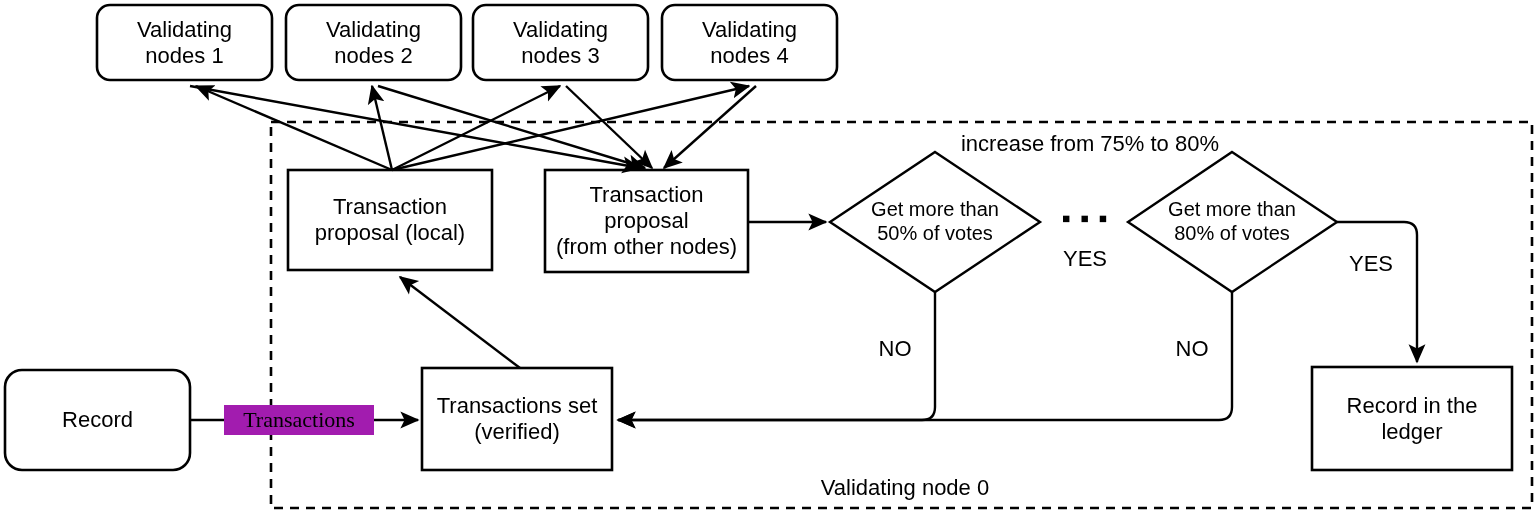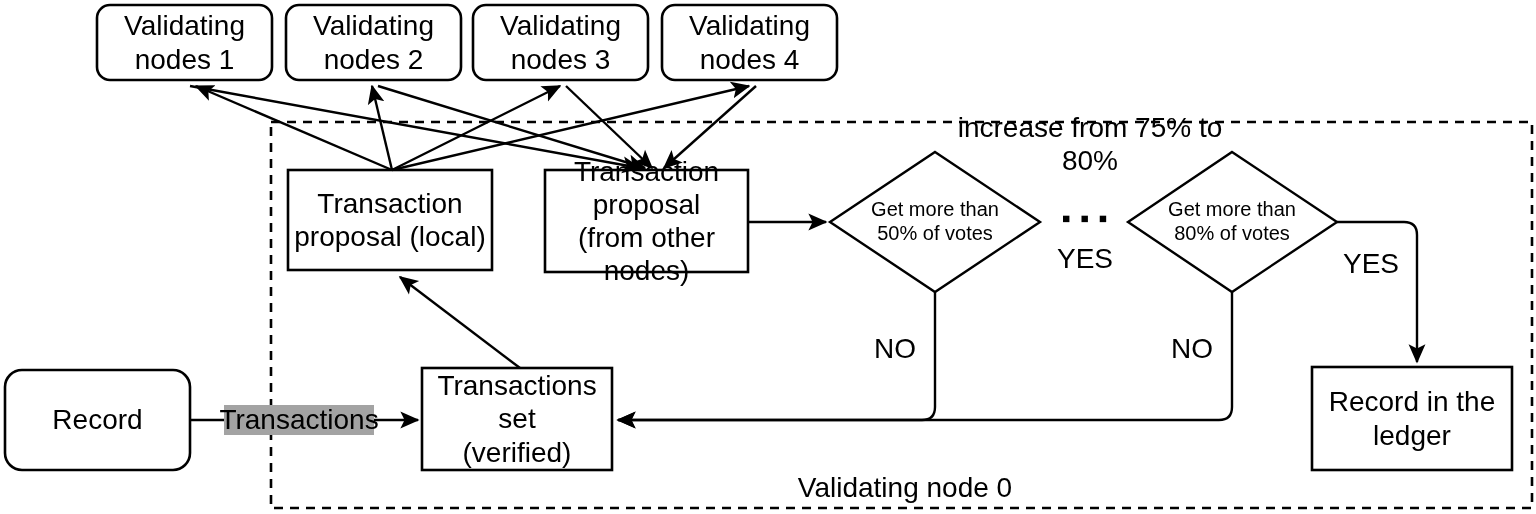--- a/index.html
+++ b/index.html
@@ -26,21 +26,21 @@
     position: absolute;
     display: flex;
     align-items: center;
     justify-content: center;
     text-align: center;
     color: #000000;
     line-height: 1.18;
     white-space: pre-line;
     pointer-events: none;
   }
-  .lbl-20 { font-size: 28px; }
+  .lbl-20 { font-size: 22px; }
   .lbl-19 { font-size: 20px; }
 </style>
 </head>
 <body>
 
 <div id="canvas">
 
   <svg class="layer" viewBox="0 0 1536 514">
     <defs>
       <marker id="ah" viewBox="0 0 10 10" refX="9.2" refY="5" markerWidth="8" markerHeight="8" orient="auto-start-reverse">
@@ -118,21 +118,21 @@
 
   <div class="node-label lbl-20" style="left:422px;top:368px;width:190px;height:102px;">Transactions set
 (verified)</div>
 
   <div class="node-label lbl-19" style="left:835px;top:190px;width:200px;height:64px;">Get more than
 50% of votes</div>
 
   <div class="node-label lbl-19" style="left:1132px;top:190px;width:200px;height:64px;">Get more than
 80% of votes</div>
 
-  <div class="node-label lbl-20" style="left:224px;top:405px;width:150px;height:30px;background:#a3a3a3;">Transactions</div>
+  <div class="node-label lbl-20" style="left:224px;top:405px;width:150px;height:30px;background:#a21caf;font-family:Liberation Serif, serif;">Transactions</div>
 
   <div class="node-label lbl-20" style="left:930px;top:130px;width:320px;height:28px;">increase from 75% to 80%</div>
 
   <div class="node-label" style="left:1045px;top:204px;width:80px;height:28px;font-size:26px;letter-spacing:1px;">▪ ▪ ▪</div>
 
   <div class="node-label lbl-20" style="left:1045px;top:245px;width:80px;height:28px;">YES</div>
 
   <div class="node-label lbl-20" style="left:1340px;top:250px;width:62px;height:28px;">YES</div>
 
   <div class="node-label lbl-20" style="left:864px;top:335px;width:62px;height:28px;">NO</div>

